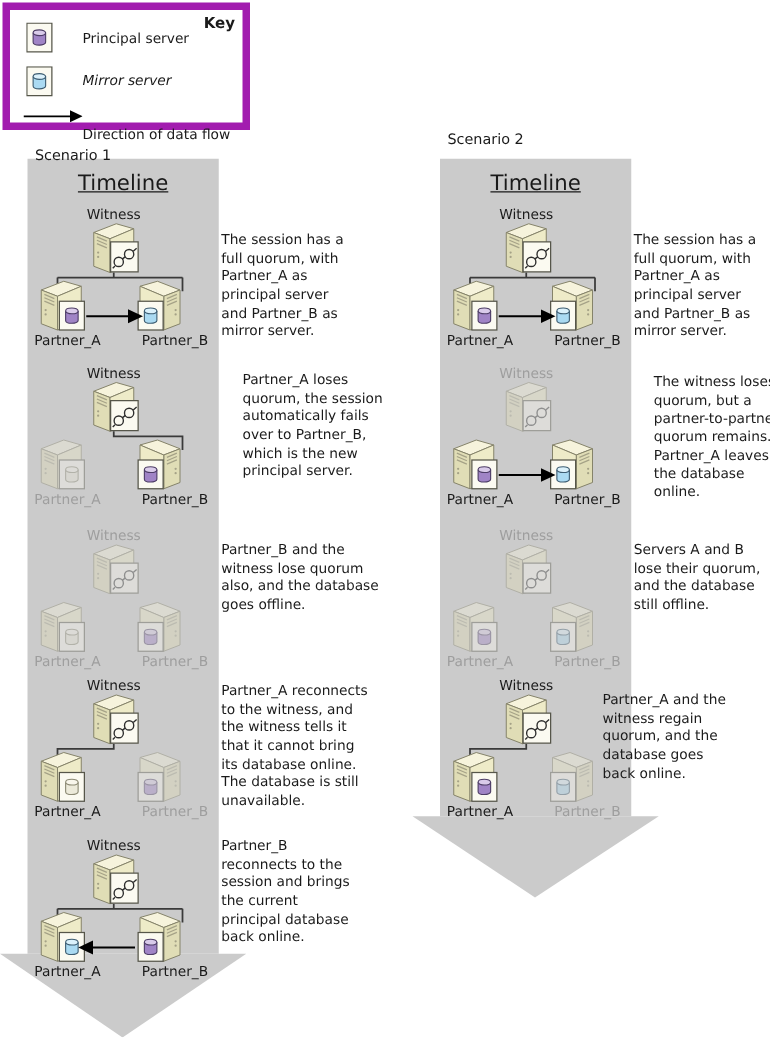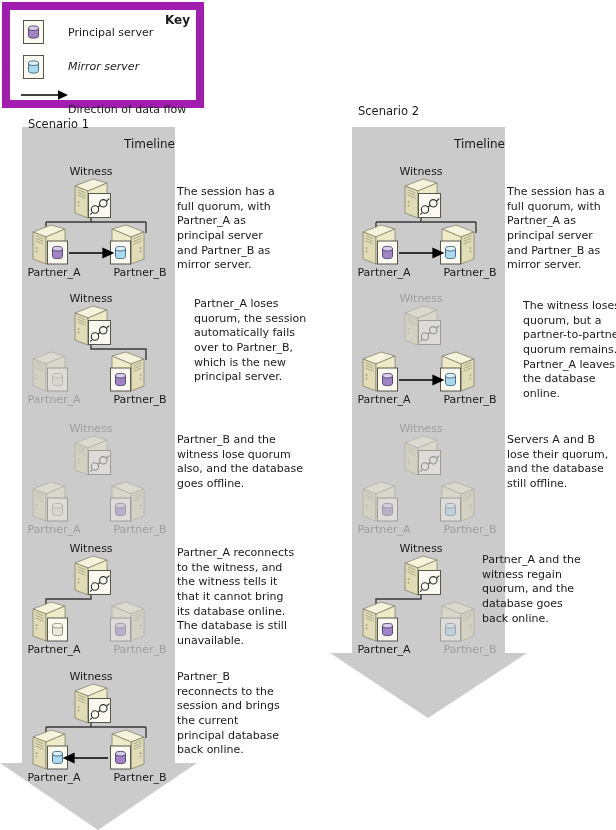--- a/index.html
+++ b/index.html
@@ -1,23 +1,23 @@
 <!DOCTYPE html>
 <html><head>
 <meta charset="utf-8">
 <style>
   html,body{margin:0;padding:0;background:#fff;}
   #page{position:relative;width:616px;height:830px;background:#fff;overflow:hidden;
         font-family:"DejaVu Sans","Liberation Sans",sans-serif;color:#1a1a1a;}
   .abs{position:absolute;}
-  .key-box{left:2px;top:2px;width:186px;height:90px;border:8px solid #a21caf;background:#fff;z-index:3;}
+  .key-box{left:2px;top:2px;width:186px;height:90px;border:6px solid #a21caf;background:#fff;z-index:3;}
   .key-title{position:absolute;right:6px;top:3px;font-size:12px;font-weight:bold;}
   .key-label{position:absolute;font-size:11px;}
   .scenario-title{font-size:11.5px;z-index:2;}
-  .timeline-label{font-size:12px;text-align:right;z-index:2;}
+  .timeline-label{font-size:17px;text-align:center;z-index:2;text-decoration:underline;}
   .arrow-body{background:#cbcbcb;z-index:0;}
   .arrow-head{width:0;height:0;border-left:98px solid transparent;border-right:99px solid transparent;z-index:0;}
   .head1{border-top:67px solid #cbcbcb;}
   .head2{border-top:65px solid #cbcbcb;}
   .desc{font-size:11px;line-height:1.33;white-space:pre-line;z-index:2;}
   svg.cluster{position:absolute;z-index:2;overflow:visible;}
   svg text{font-size:11px;font-family:"DejaVu Sans","Liberation Sans",sans-serif;}
   .lbl{text-anchor:middle;fill:#1a1a1a;}
   .lbl.dim{fill:#9e9e9e;}
   .off{opacity:0.38;}

